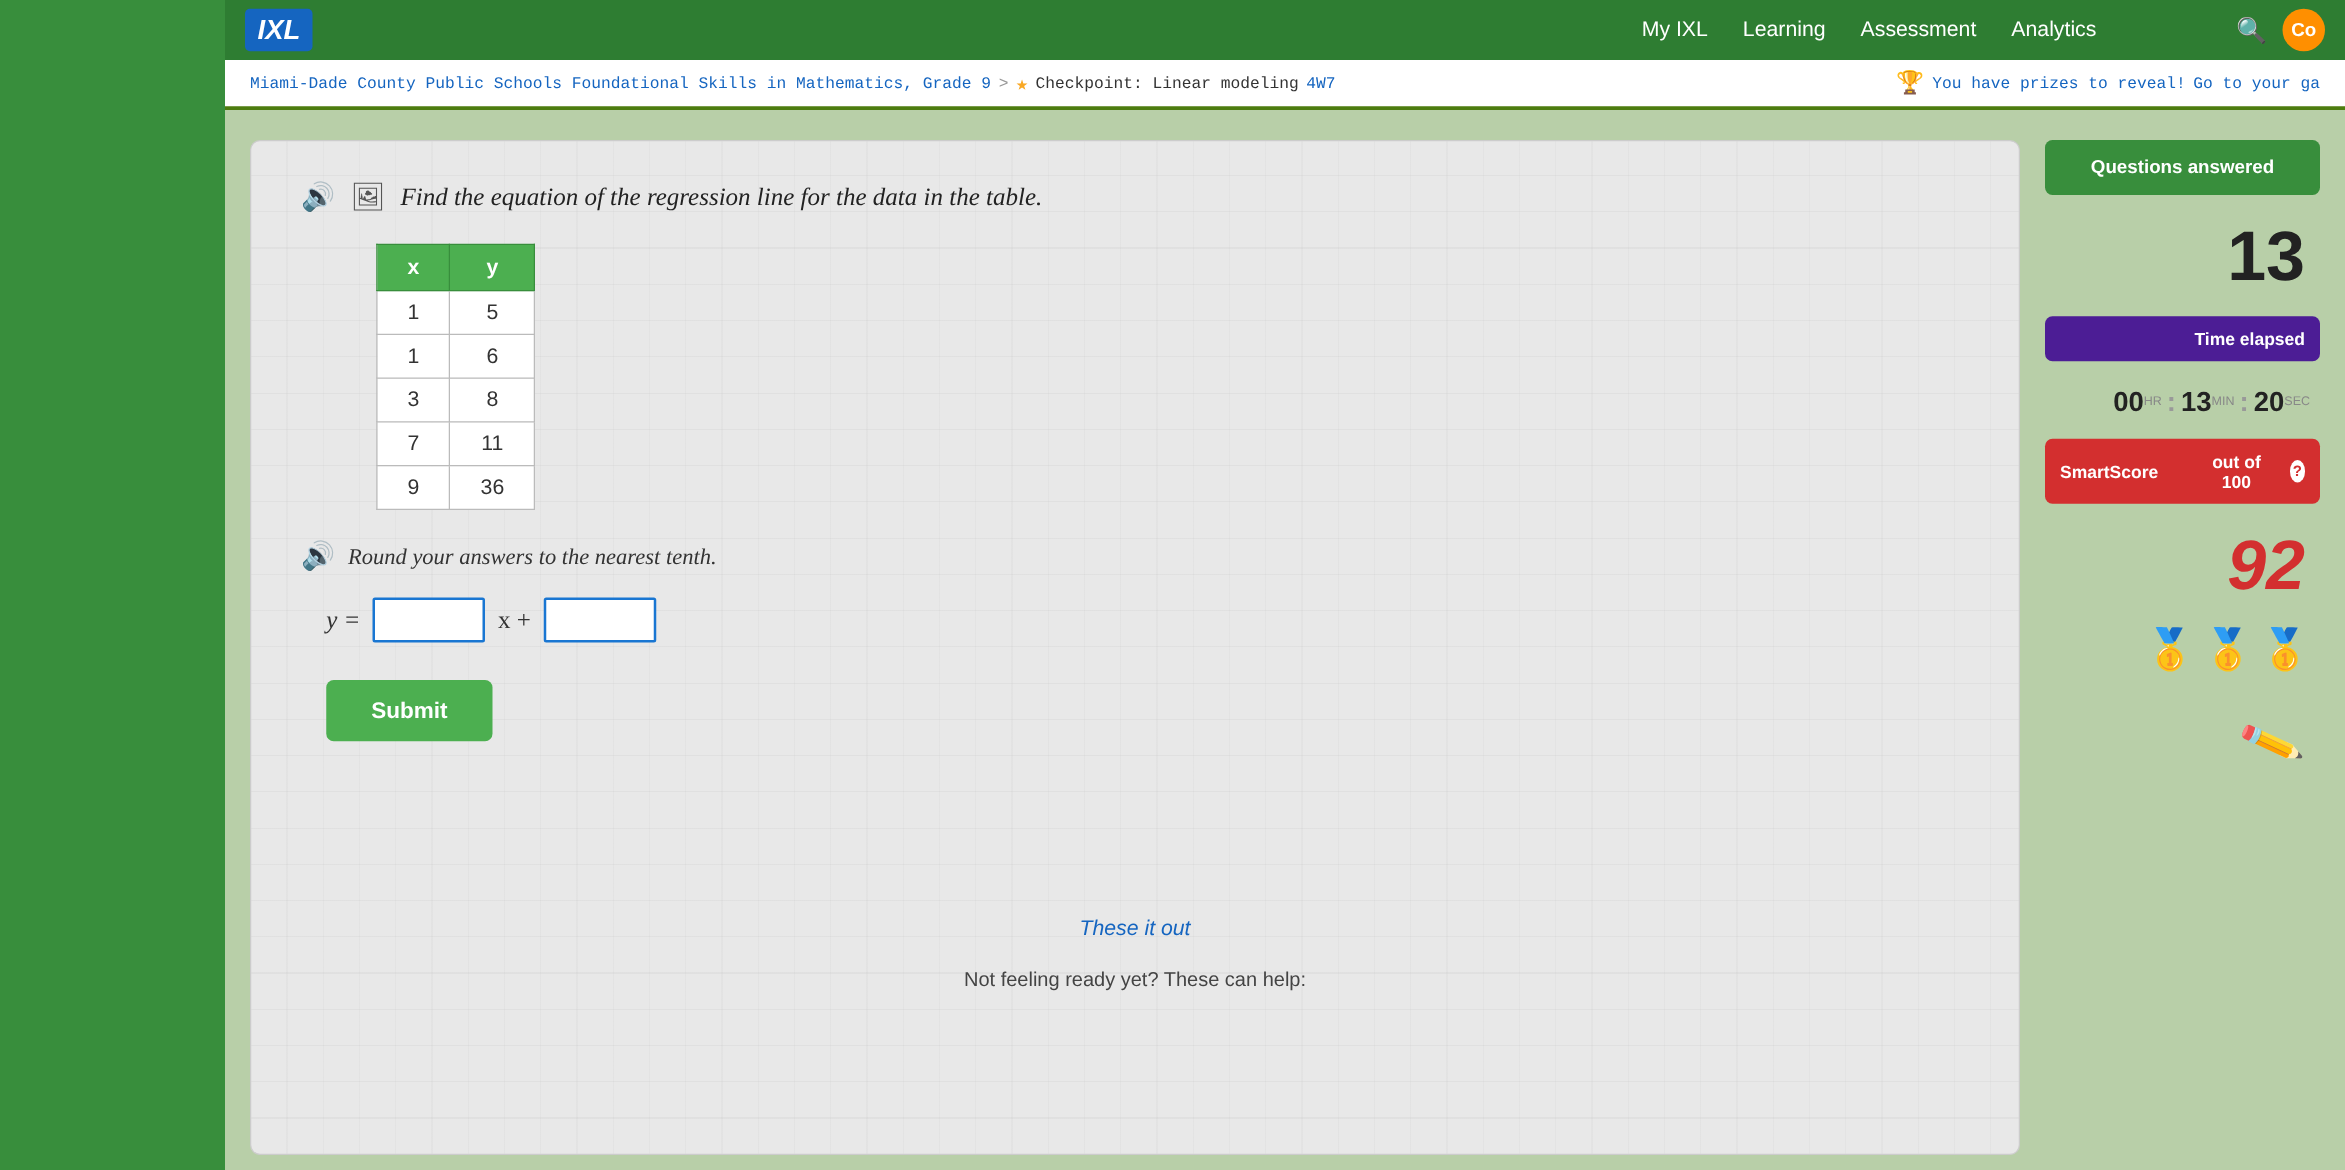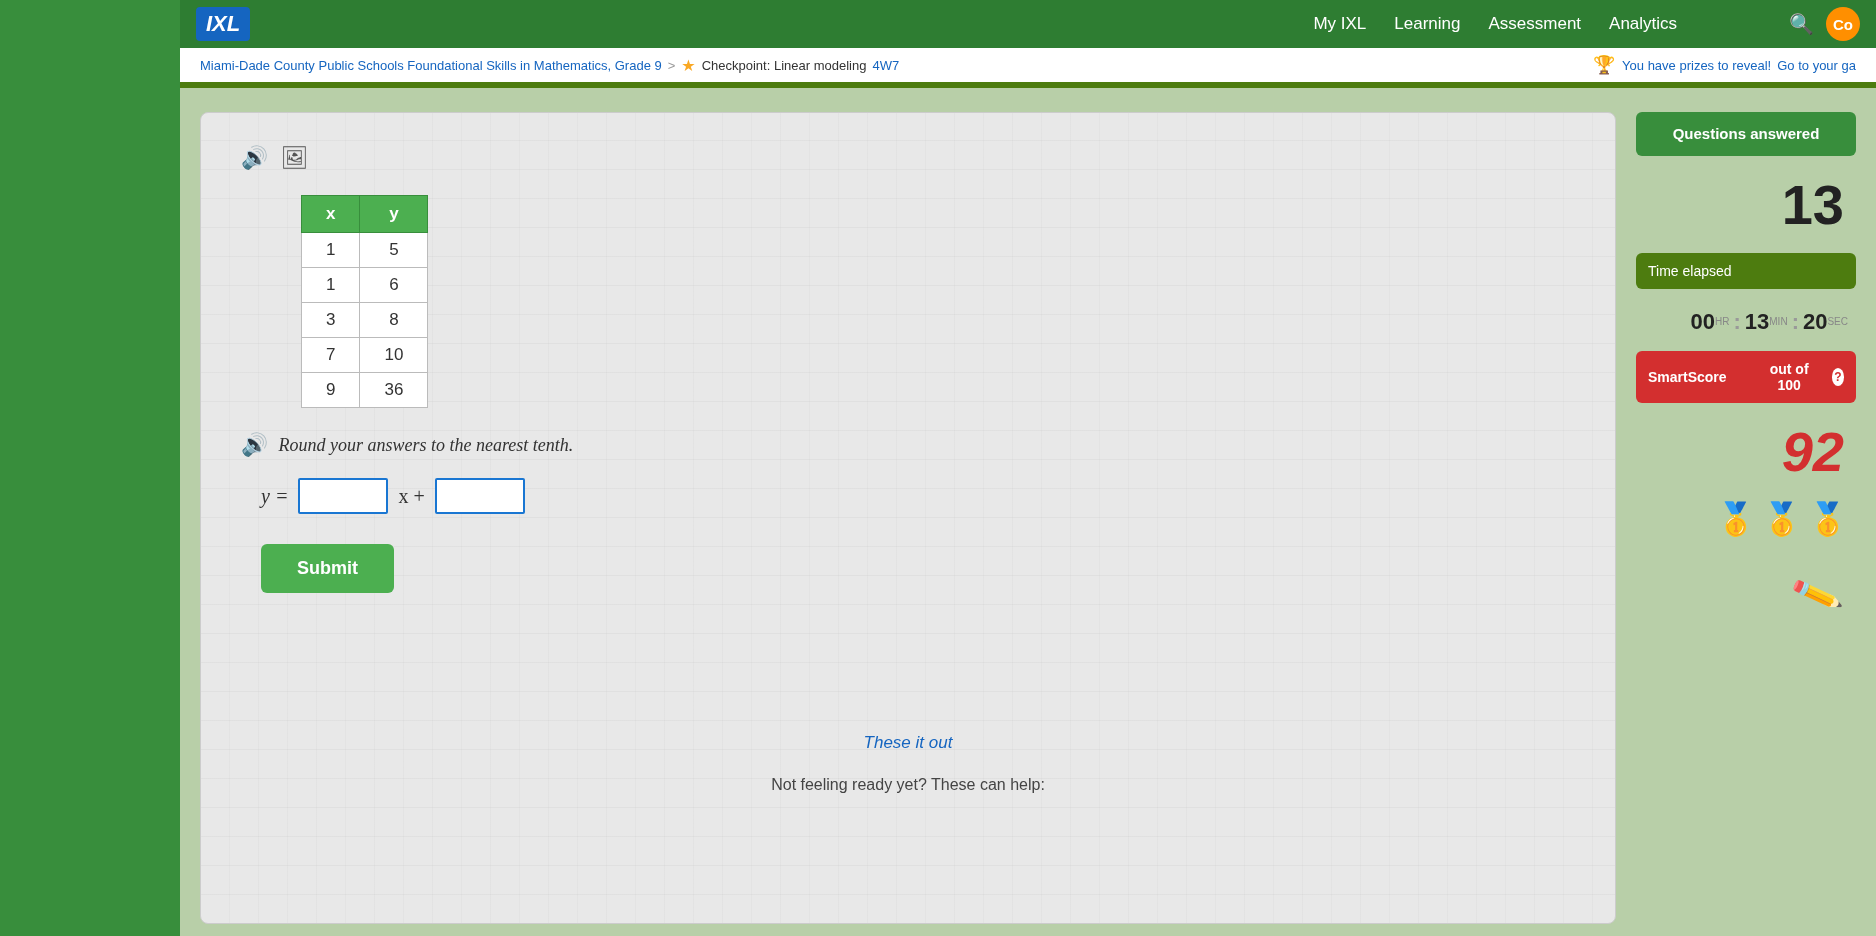--- a/index.html
+++ b/index.html
@@ -63,24 +63,25 @@
       font-size: 15px;
     }
 
     
     .breadcrumb-bar {
       background: white;
       height: 40px;
       display: flex;
       align-items: center;
       padding: 0 20px;
-      border-bottom: 6px solid #4d7c0f;
+      border-bottom: 3px solid #4d7c0f;
       font-size: 13px;
       color: #333;
       gap: 6px;
+      font-family: Liberation Mono, monospace;
     }
     .breadcrumb-bar a {
       color: #1565c0;
       text-decoration: none;
     }
     .breadcrumb-sep {
       color: #999;
     }
     .breadcrumb-star {
       color: #f9a825;
@@ -295,27 +296,27 @@
     .score-number {
       font-size: 56px;
       font-weight: bold;
       color: #222;
       text-align: right;
       padding-right: 12px;
       font-family: Arial, sans-serif;
     }
 
     .time-elapsed-box {
-      background: #4d7c0f;
-      color: white;
-      text-align: left;
+      background: #4c1d95;
+      color: white;
+      text-align: right;
       border-radius: 6px;
       padding: 10px 12px;
       font-size: 14px;
-      font-weight: normal;
+      font-weight: bold;
     }
 
     .timer-display {
       display: flex;
       justify-content: flex-end;
       gap: 4px;
       margin-top: 4px;
       padding-right: 8px;
       align-items: flex-end;
     }
@@ -450,20 +451,21 @@
     </div>
 
     <div class="main-area">
 
       <div class="question-panel">
 
         
         <div class="question-header">
           <button class="audio-btn">🔊</button>
           <span class="accessibility-icon">🖼</span>
+          <span class="question-text">Find the equation of the regression line for the data in the table.</span>
         </div>
 
         
         <table class="data-table">
           <thead>
             <tr>
               <th>x</th>
               <th>y</th>
             </tr>
           </thead>
@@ -475,21 +477,21 @@
             <tr>
               <td>1</td>
               <td>6</td>
             </tr>
             <tr>
               <td>3</td>
               <td>8</td>
             </tr>
             <tr>
               <td>7</td>
-              <td>10</td>
+              <td>11</td>
             </tr>
             <tr>
               <td>9</td>
               <td>36</td>
             </tr>
           </tbody>
         </table>
 
         
         <div class="round-section">

